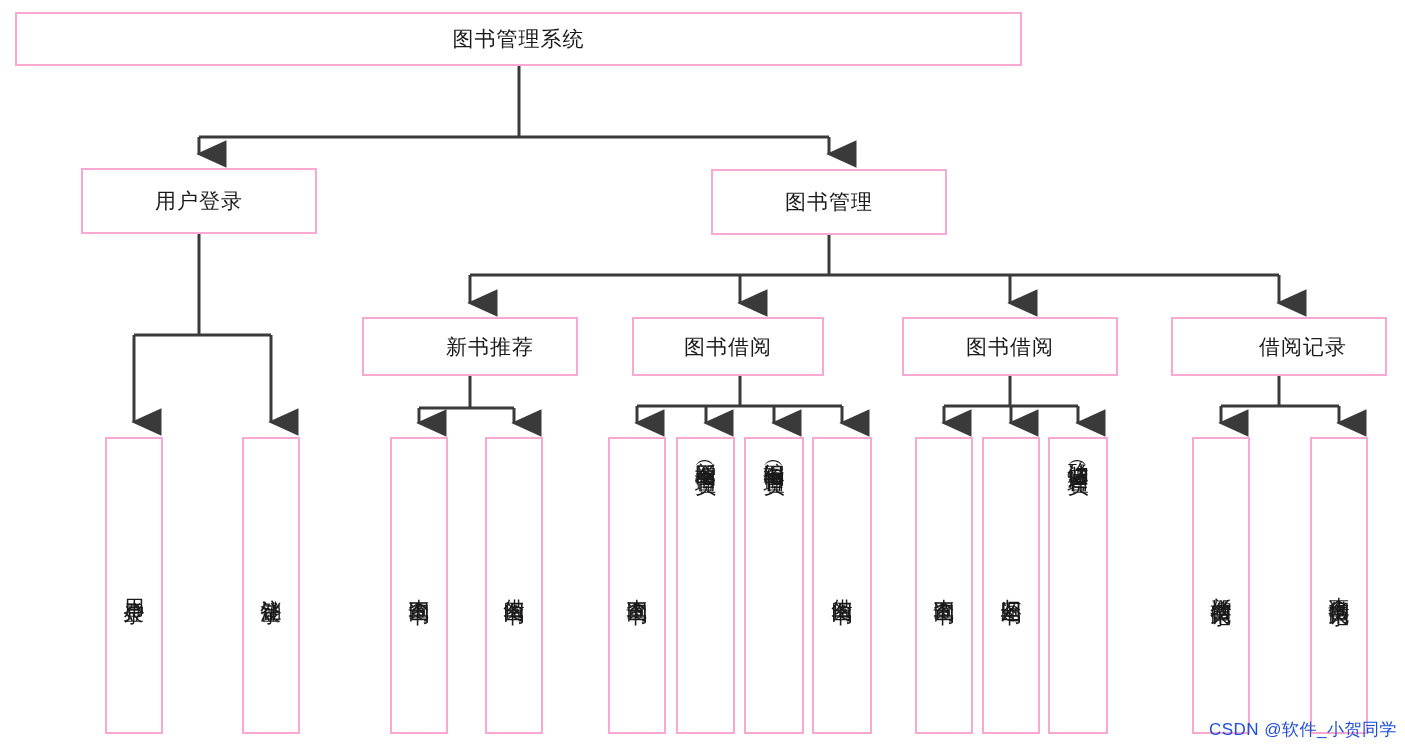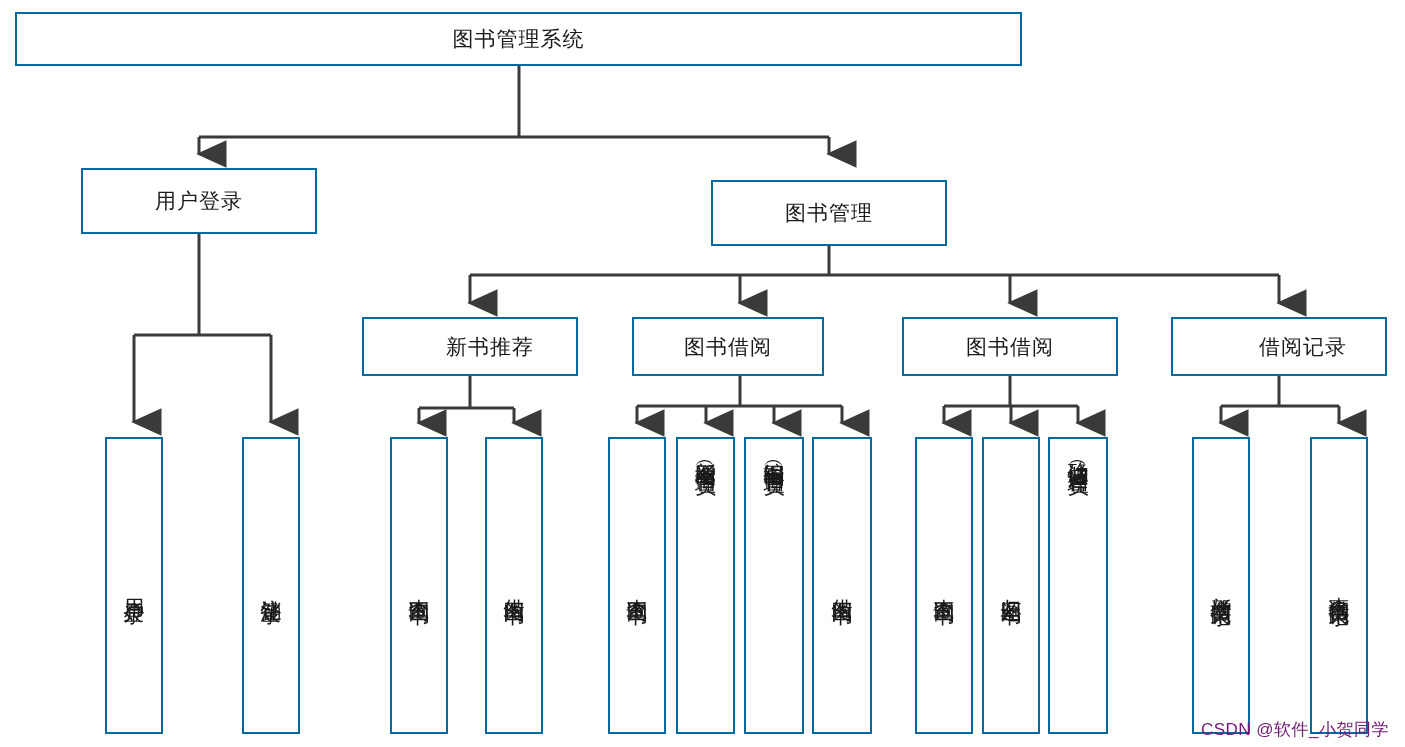--- a/index.html
+++ b/index.html
@@ -22,21 +22,21 @@
     position: absolute;
     left: 0;
     top: 0;
     width: 1405px;
     height: 747px;
     pointer-events: none;
   }
   .node {
     position: absolute;
     box-sizing: border-box;
-    border: 2px solid #0369a1;
+    border: 2px solid #f9a8d4;
     background: #ffffff;
     display: flex;
     align-items: center;
     justify-content: center;
     color: #1a1a1a;
   }
   .node.horiz {
     font-size: 21px;
     line-height: 1.1;
     letter-spacing: 1px;
@@ -54,24 +54,24 @@
   .node.vert.centered {
     justify-content: center;
     padding-top: 0;
   }
   .label {
     display: block;
     white-space: nowrap;
   }
   #watermark {
     position: absolute;
-    right: 16px;
+    right: 8px;
     bottom: 6px;
     font-size: 17px;
-    color: #701a75;
+    color: #1d4ed8;
     letter-spacing: 0.5px;
     white-space: nowrap;
   }
 </style>
 </head>
 <body>
 
 <div id="canvas">
 
   <svg id="wires" viewBox="0 0 1405 747" xmlns="http://www.w3.org/2000/svg">
@@ -124,21 +124,21 @@
     </g>
   </svg>
 
   <div class="node horiz" style="left:15px; top:12px; width:1007px; height:54px;">
     <span class="label">图书管理系统</span>
   </div>
 
   <div class="node horiz" style="left:81px; top:168px; width:236px; height:66px;">
     <span class="label">用户登录</span>
   </div>
-  <div class="node horiz" style="left:711px; top:180px; width:236px; height:66px;">
+  <div class="node horiz" style="left:711px; top:169px; width:236px; height:66px;">
     <span class="label">图书管理</span>
   </div>
 
   <div class="node horiz" style="left:362px; top:317px; width:216px; height:59px;padding-left:40px;">
     <span class="label">新书推荐</span>
   </div>
   <div class="node horiz" style="left:632px; top:317px; width:192px; height:59px;">
     <span class="label">图书借阅</span>
   </div>
   <div class="node horiz" style="left:902px; top:317px; width:216px; height:59px;">

